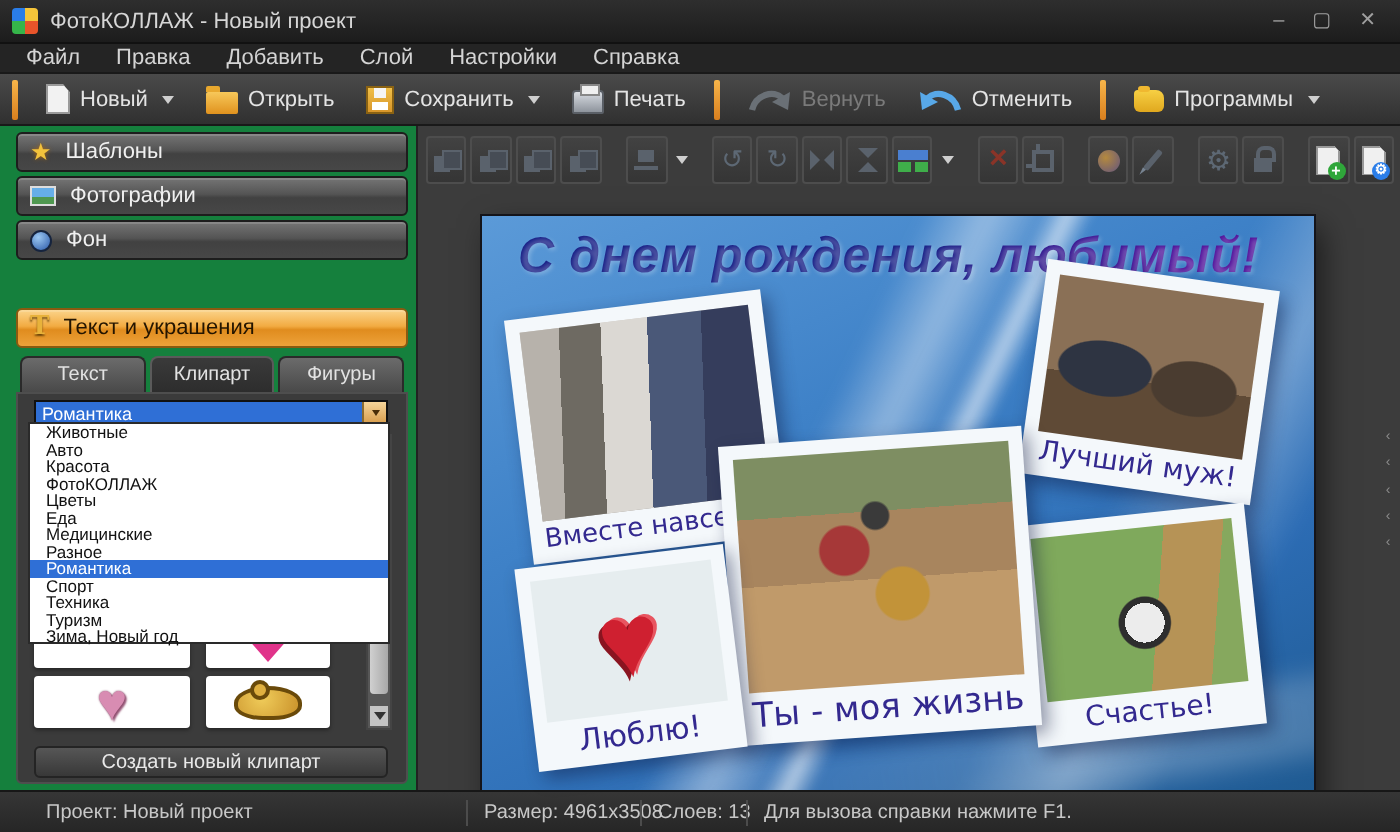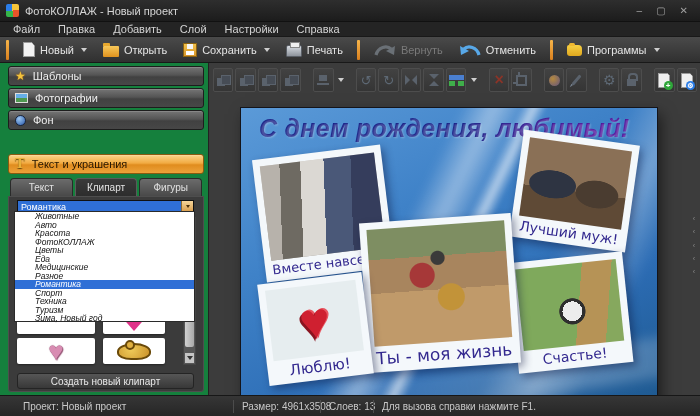--- a/index.html
+++ b/index.html
@@ -108,21 +108,21 @@
     display:flex; align-items:center; justify-content:center; }
   .scroll-down .arrow { width:0; height:0; border-left:3px solid transparent; border-right:3px solid transparent;
     border-top:4px solid #333; }
 
   .create-btn { position:absolute; left:8px; top:176px; width:177px; height:16px;
     background:linear-gradient(#565656,#383838); border:1px solid #242424; border-radius:3px;
     color:#e8e8e8; font-size:10px; display:flex; align-items:center; justify-content:center; }
 
   .droplist { position:absolute; left:6px; top:145px; width:181px; height:111px;
     background:#fff; border:1px solid #2a2a2a; z-index:50; font-size:8.5px; color:#111; }
-  .droplist .row { height:8.5px; line-height:8.5px; padding-left:20px; white-space:nowrap;font-style:italic; }
+  .droplist .row { height:8.5px; line-height:8.5px; padding-left:8px; white-space:nowrap; }
   .droplist .row.selected { background:#2f6fd6; color:#fff; }
 
   
   .workarea { position:absolute; left:208px; top:63px; width:492px; height:332px; background:#3c3c3c;
     border-left:1px solid #222; }
   .toolbar2 { position:absolute; left:4px; top:3px; width:486px; height:28px; display:flex; align-items:center; }
   .tb2-btn { width:24px; height:24px; margin-right:2px; background:linear-gradient(#424242,#353535);
     border:1px solid #4d4d4d; border-radius:2px; display:flex; align-items:center; justify-content:center;
     position:relative; color:#5d6874; }
   .tb2-caret { width:10px; height:24px; display:flex; align-items:center; justify-content:center; margin-right:2px; }

